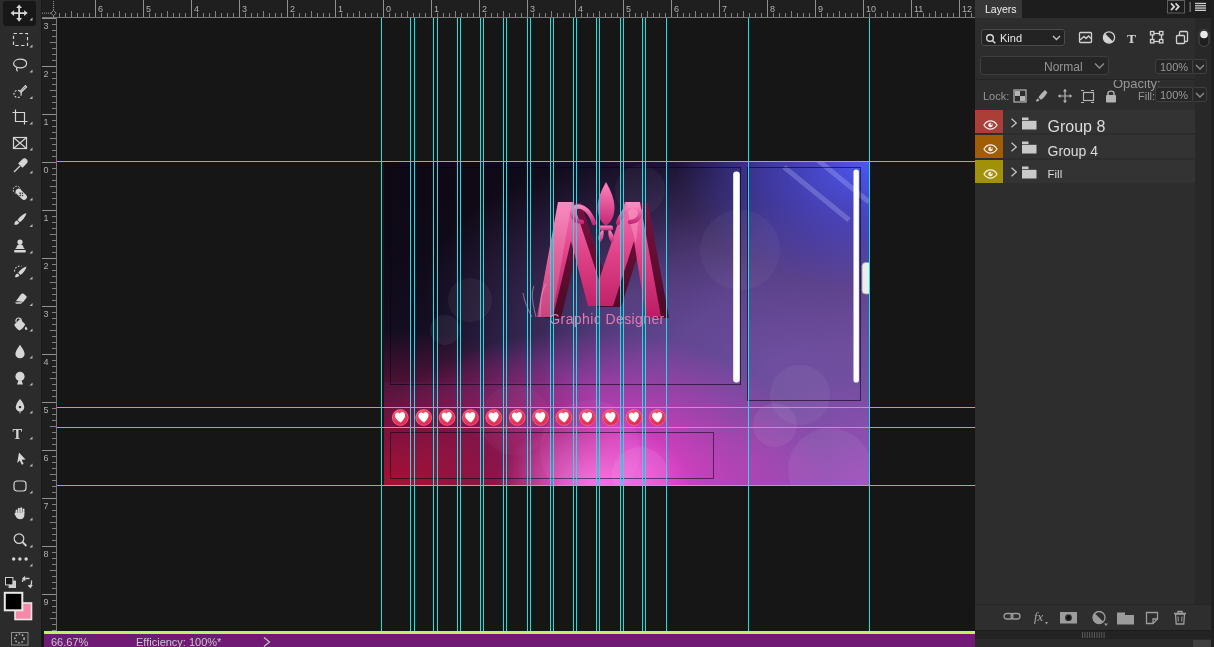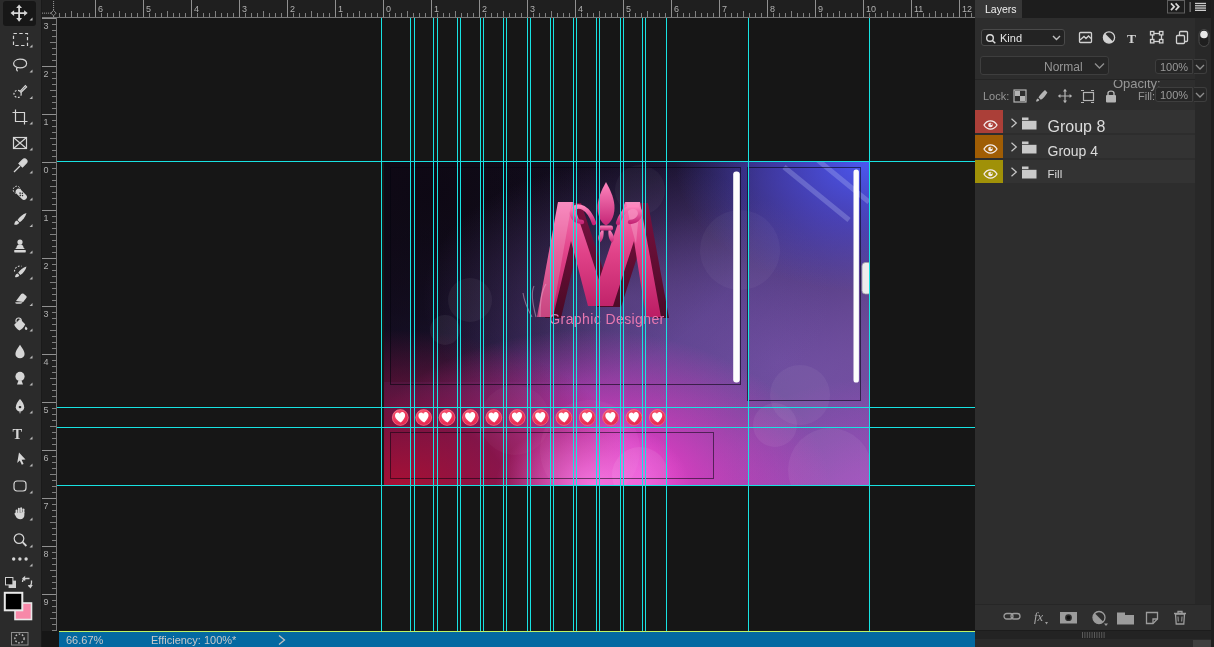--- a/index.html
+++ b/index.html
@@ -683,21 +683,21 @@
       <path d="M32.5,385.5 L29.5,385.5 L32.5,382.5 Z" fill="#b9b9b9"></path>
       <path d="M32.5,413.5 L29.5,413.5 L32.5,410.5 Z" fill="#b9b9b9"></path>
       <path d="M32.5,439.5 L29.5,439.5 L32.5,436.5 Z" fill="#b9b9b9"></path>
       <path d="M32.5,466.5 L29.5,466.5 L32.5,463.5 Z" fill="#b9b9b9"></path>
       <path d="M32.5,493.5 L29.5,493.5 L32.5,490.5 Z" fill="#b9b9b9"></path>
       <path d="M32.5,520.5 L29.5,520.5 L32.5,517.5 Z" fill="#b9b9b9"></path>
       <path d="M32.5,547.5 L29.5,547.5 L32.5,544.5 Z" fill="#b9b9b9"></path>
       <path d="M32.5,566.5 L29.5,566.5 L32.5,563.5 Z" fill="#b9b9b9"></path>
     </svg>
   </div>
-<div style="position:absolute;left:59px;top:631px;width:933px;height:16px;background:#0369a1;border-top:1px solid #bef264">
+<div style="position:absolute;left:44px;top:631px;width:933px;height:16px;background:#701a75;border-top:3px solid #bef264">
     <div style="position:absolute;left:7px;top:2px;font-size:11px;color:#c9c9c9">66.67%</div>
     <div style="position:absolute;left:92px;top:2px;font-size:11px;color:#c9c9c9">Efficiency: 100%*</div>
     <svg style="position:absolute;left:218px;top:2px" width="10" height="12">
       <path d="M2,1.5 L7.5,6 L2,10.5" fill="none" stroke="#c0c0c0" stroke-width="1.3"></path>
     </svg>
   </div>
 <div style="position:absolute;left:975px;top:0;width:239px;height:647px;background:#2d2d2d"></div>
 <div style="position:absolute;left:1195px;top:18px;width:19px;height:612px;background:#282828"></div>
 <div style="position:absolute;left:975px;top:0;width:239px;height:18px;background:#1d1d1d"></div>
 <div style="position:absolute;left:975px;top:0;width:47px;height:18px;background:#373737"></div>

